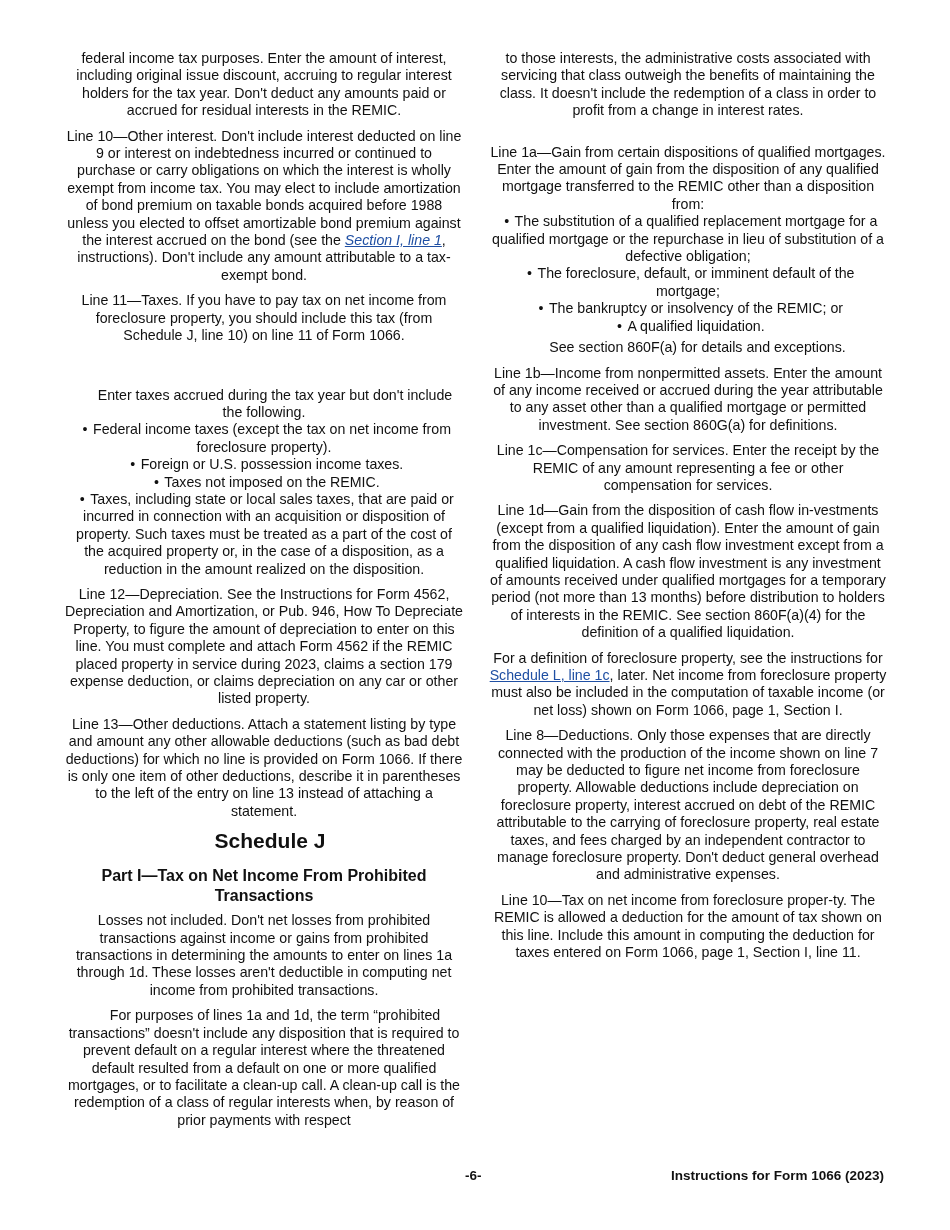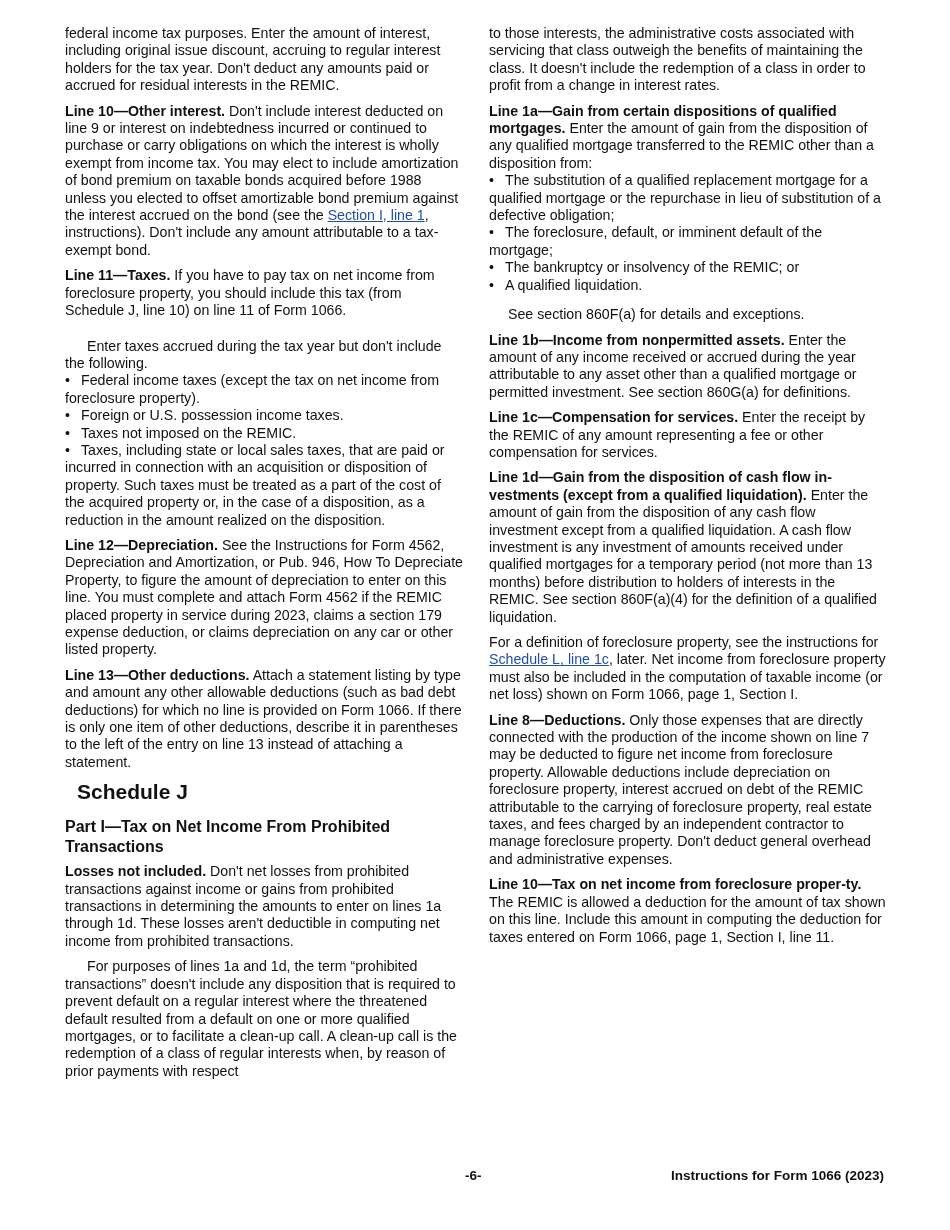--- a/index.html
+++ b/index.html
@@ -1,28 +1,28 @@
 <!DOCTYPE html>
 <html><head>
   <meta charset="utf-8">
   <style>
     html, body { margin: 0; padding: 0; background: #ffffff; }
     body { width: 950px; height: 1230px; position: relative; overflow: hidden;
       font-family: "Liberation Sans", sans-serif; color: #111; }
-    .col { position: absolute; top: 25px; width: 398px; font-size: 14.2px; line-height: 17.4px; }
+    .col { position: absolute; top: 50px; width: 398px; font-size: 14.2px; line-height: 17.4px; text-align: center; }
     .col.left { left: 65px; }
     .col.right { left: 489px; }
     p { margin: 0 0 8px 0; }
-    p.noindent-mb0 { margin-bottom: 0; }
+    p.noindent-mb0 { margin-bottom: 0; margin-top: 24px; }
     p.indent { text-indent: 22px; }
-    b { font-weight: bold; }
+    b { font-weight: normal; }
     .bul { margin: 0; }
     .bul .dot { display: inline-block; width: 16px; }
     .link { color: #1f4fa3; text-decoration: underline; }
-    .link.italic { }
+    .link.italic { font-style: italic; }
     h1 { font-size: 21px; line-height: 26px; font-weight: bold; margin: 6px 0 12px 12px; }
     h2 { font-size: 16px; line-height: 20px; font-weight: bold; margin: 0 0 6px 0; }
     .gap { height: 10px; }
     .footer-page { position: absolute; top: 1168px; left: 465px; font-size: 13.5px; font-weight: bold; }
     .footer-title { position: absolute; top: 1168px; right: 66px; font-size: 13.5px; font-weight: bold; text-align: right; }
   </style>
 </head>
 <body>
 
 <div class="col left">
@@ -60,21 +60,21 @@
 
 <div class="col right">
   <p>to those interests, the administrative costs associated with servicing that class outweigh the benefits of maintaining the class. It doesn't include the redemption of a class in order to profit from a change in interest rates.</p>
 
   <p class="noindent-mb0">
     <b>Line 1a—Gain from certain dispositions of qualified mortgages.</b><span> Enter the amount of gain from the disposition of any qualified mortgage transferred to the REMIC other than a disposition from:</span>
   </p>
   <div class="bul"><span class="dot">•</span><span>The substitution of a qualified replacement mortgage for a qualified mortgage or the repurchase in lieu of substitution of a defective obligation;</span></div>
   <div class="bul"><span class="dot">•</span><span>The foreclosure, default, or imminent default of the mortgage;</span></div>
   <div class="bul"><span class="dot">•</span><span>The bankruptcy or insolvency of the REMIC; or</span></div>
-  <div class="bul" style="margin-bottom:12px"><span class="dot">•</span><span>A qualified liquidation.</span></div>
+  <div class="bul" style="margin-bottom:4px"><span class="dot">•</span><span>A qualified liquidation.</span></div>
   <p class="indent" style="text-indent:19px">See section 860F(a) for details and exceptions.</p>
 
   <p>
     <b>Line 1b—Income from nonpermitted assets.</b><span> Enter the amount of any income received or accrued during the year attributable to any asset other than a qualified mortgage or permitted investment. See section 860G(a) for definitions.</span>
   </p>
   <p>
     <b>Line 1c—Compensation for services.</b><span> Enter the receipt by the REMIC of any amount representing a fee or other compensation for services.</span>
   </p>
   <p>
     <b>Line 1d—Gain from the disposition of cash flow in-vestments (except from a qualified liquidation).</b><span> Enter the amount of gain from the disposition of any cash flow investment except from a qualified liquidation. A cash flow investment is any investment of amounts received under qualified mortgages for a temporary period (not more than 13 months) before distribution to holders of interests in the REMIC. See section 860F(a)(4) for the definition of a qualified liquidation.</span>

